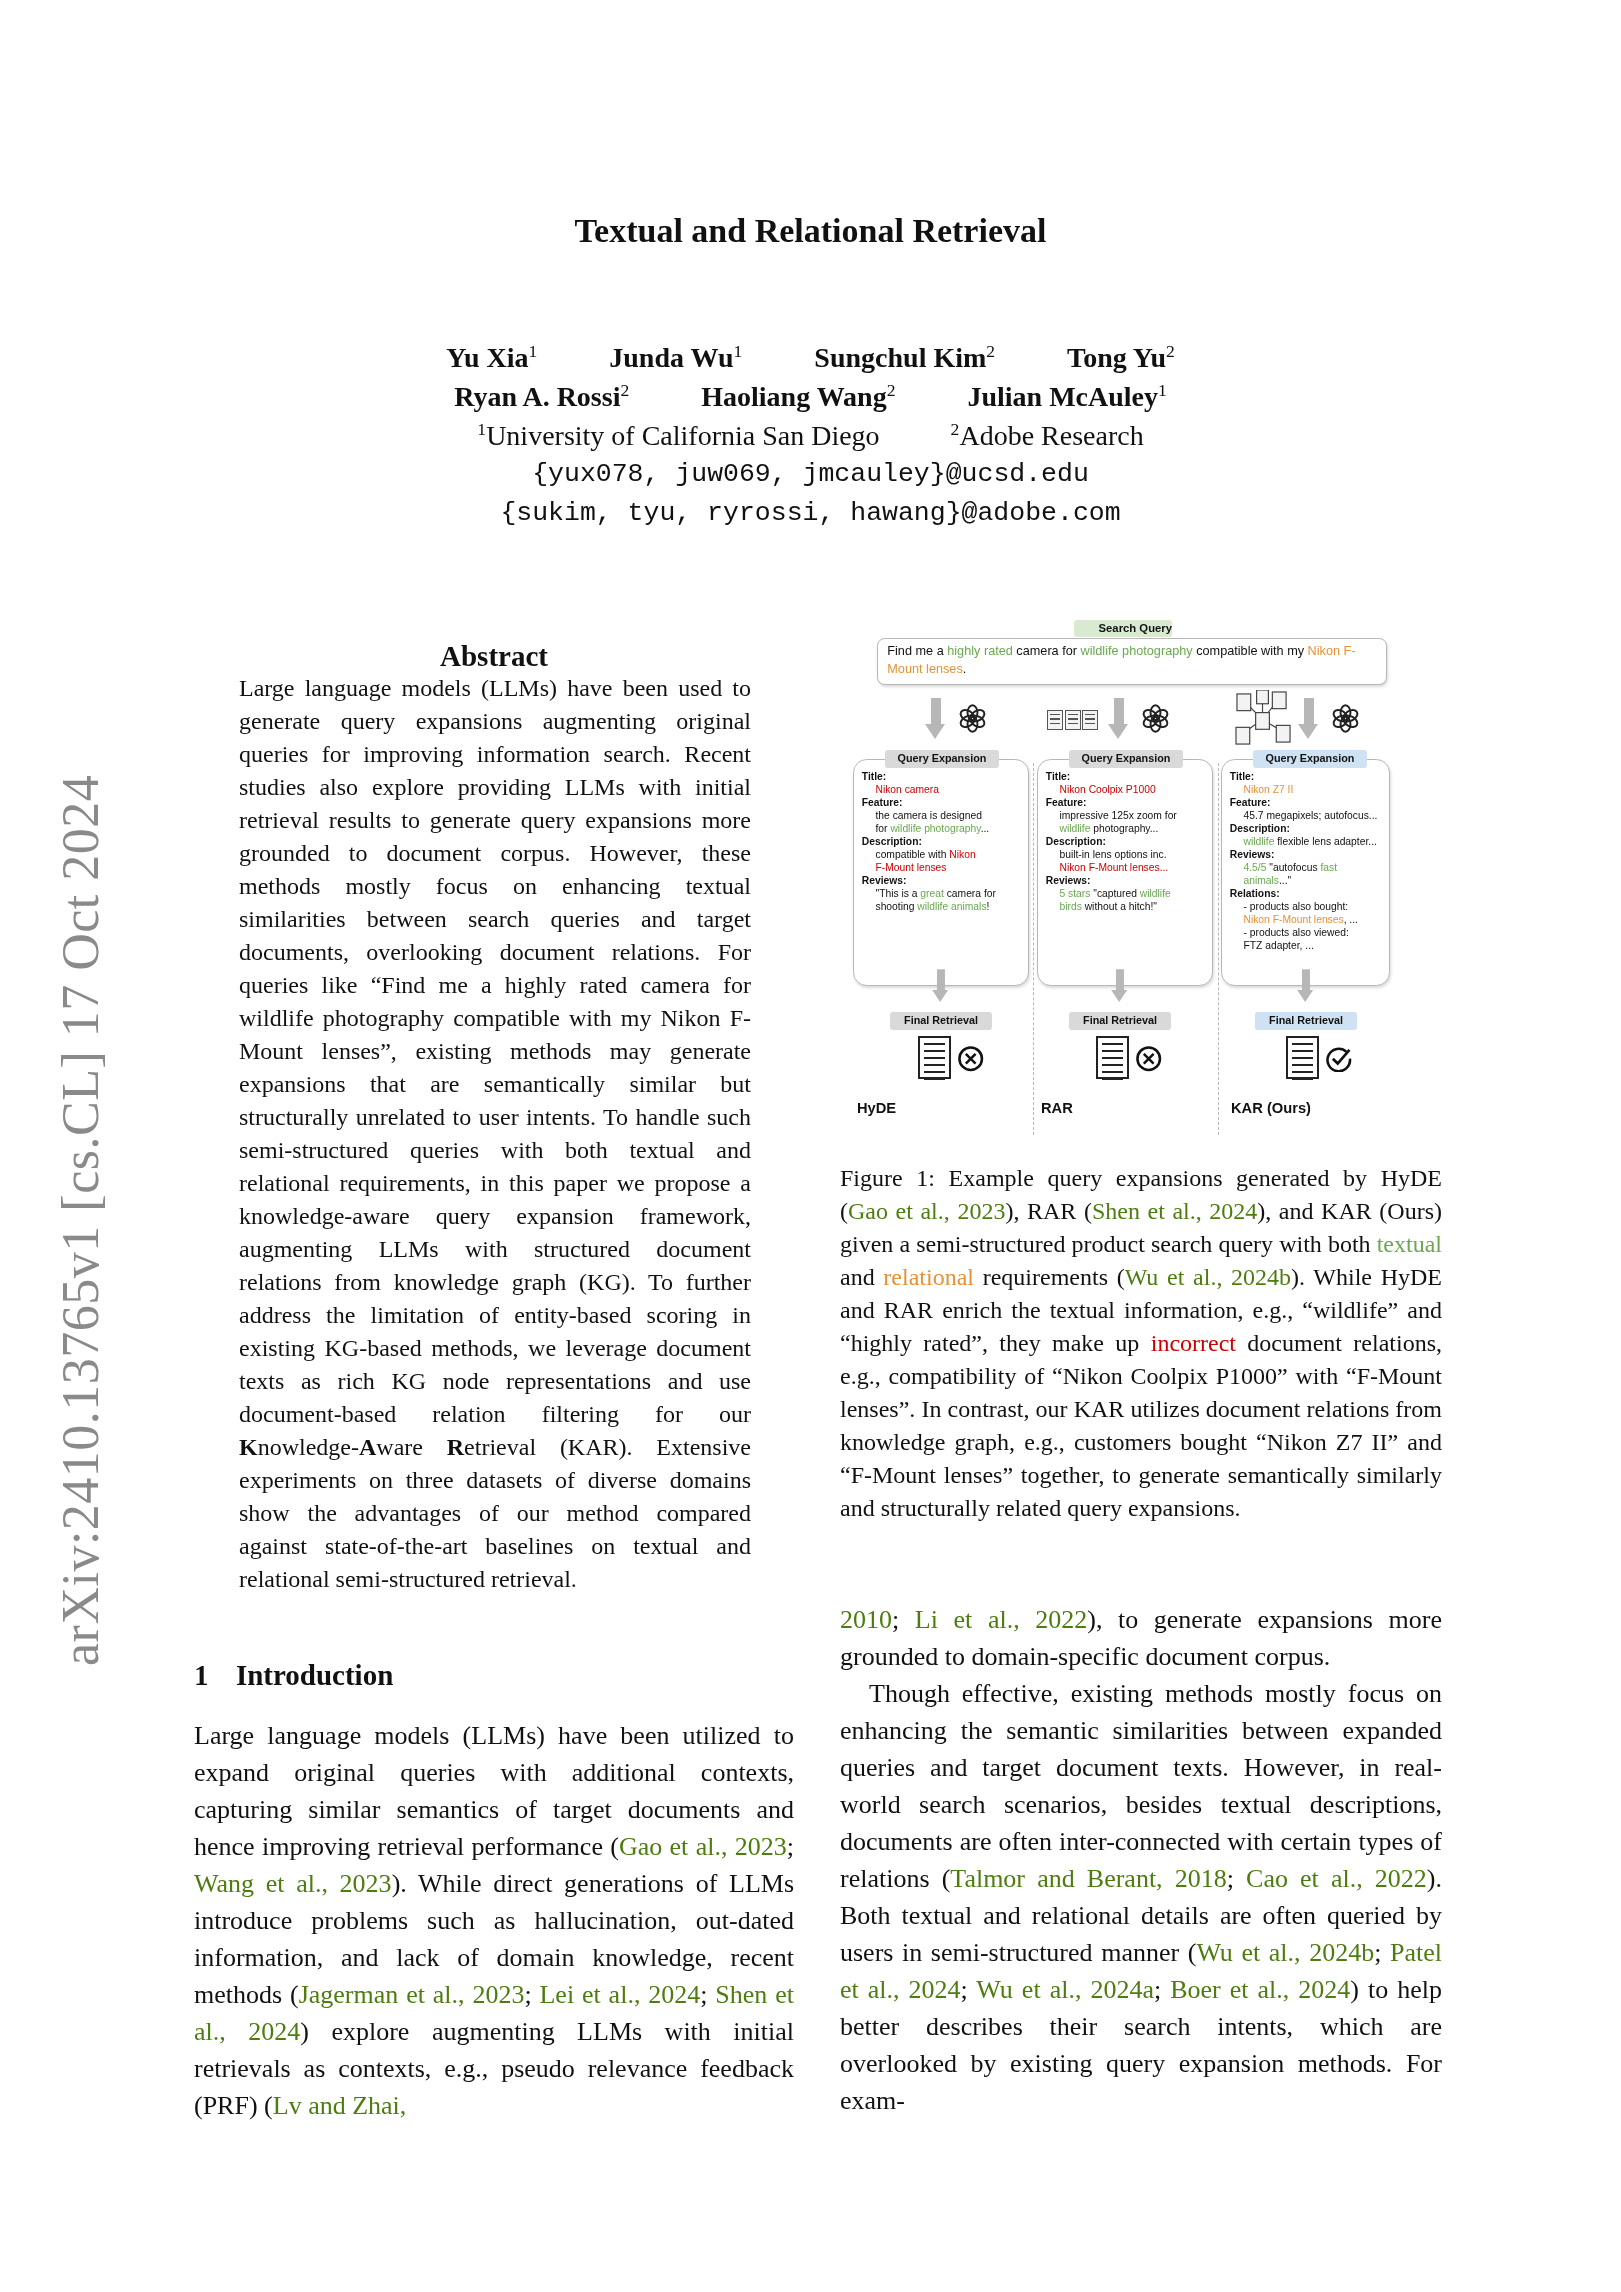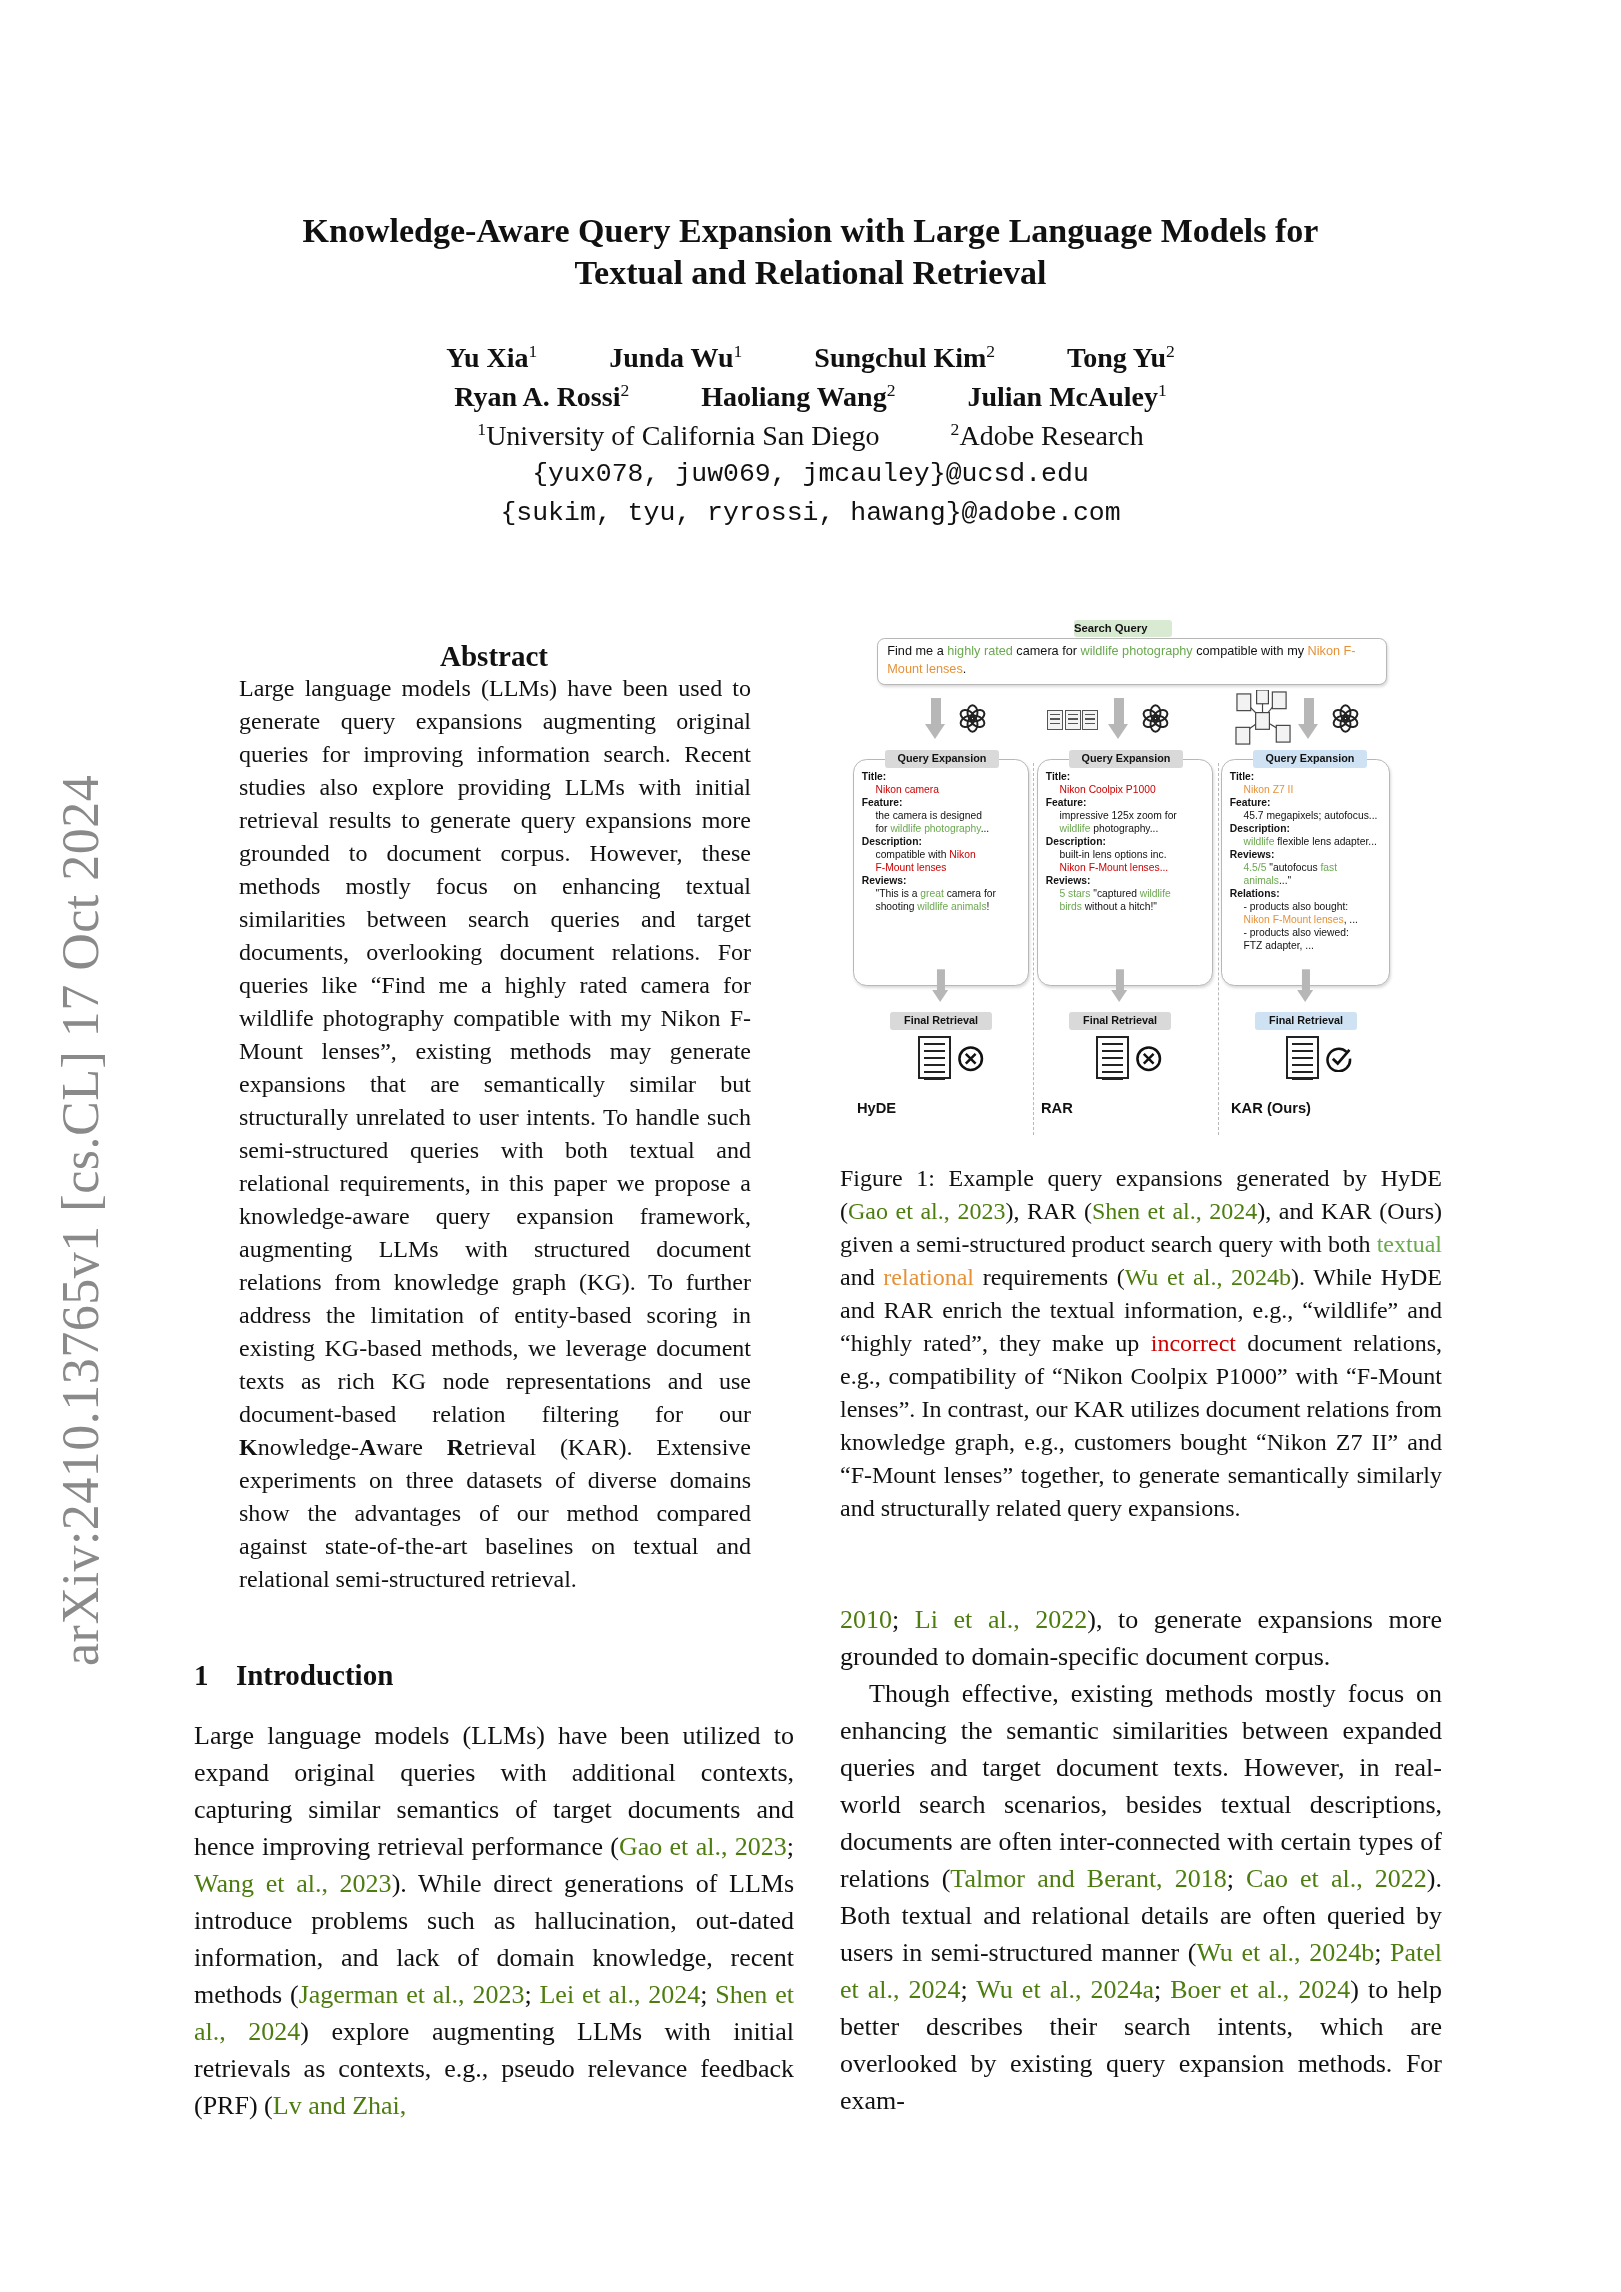--- a/index.html
+++ b/index.html
@@ -48,21 +48,21 @@
   .intro-right {
     top: 1601px; font-size: 26px; line-height: 37px; text-align: justify; hyphens: auto;
   }
   .intro-right p.indent { text-indent: 29px; }
 
   
   .figure { position: absolute; left: 851px; top: 616px; width: 541px; height: 510px; font-family: "Liberation Sans", "DejaVu Sans", sans-serif; }
   .sq-label {
     position: absolute; left: 223px; top: 3.9px; width: 98px; height: 17.6px;
     background: #d9ead3; border-radius: 2.9px; font-size: 11.3px; font-weight: bold;
-    text-align: left; line-height: 17.6px;
+    text-align: right; line-height: 17.6px;
   }
   .sq-box {
     position: absolute; left: 25.5px; top: 21.6px; width: 510px; height: 47px;
     border: 1.5px solid #b7b7b7; border-radius: 7.8px; background: #fff;
     font-size: 12.7px; line-height: 17.6px; padding: 4.9px 9.8px;
     box-shadow: 1px 2px 2.9px rgba(0,0,0,0.15);
   }
   .arrow-down {
     position: absolute; width: 21.6px; height: 43px;
   }
@@ -96,21 +96,20 @@
   .res-icon { position: absolute; top: 429px; width: 27.4px; height: 27.4px; }
   .method { position: absolute; top: 484px; width: 147px; text-align: left; font-family: Liberation Sans, sans-serif; font-weight: bold; font-size: 14.7px; }
   .kg-icon { position: absolute; }
 </style>
 </head>
 <body>
 
 <div class="arxiv-stamp">arXiv:2410.13765v1  [cs.CL]  17 Oct 2024</div>
 
 <div class="title">
-  <div>Knowledge-Aware Query Expansion with Large Language Models for</div>
   <div>Textual and Relational Retrieval</div>
 </div>
 
 <div class="authors">
   <div class="row" id="author-row-1">
       <b>Yu Xia<sup>1</sup></b>
       <b>Junda Wu<sup>1</sup></b>
       <b>Sungchul Kim<sup>2</sup></b>
       <b>Tong Yu<sup>2</sup></b>
     </div>

